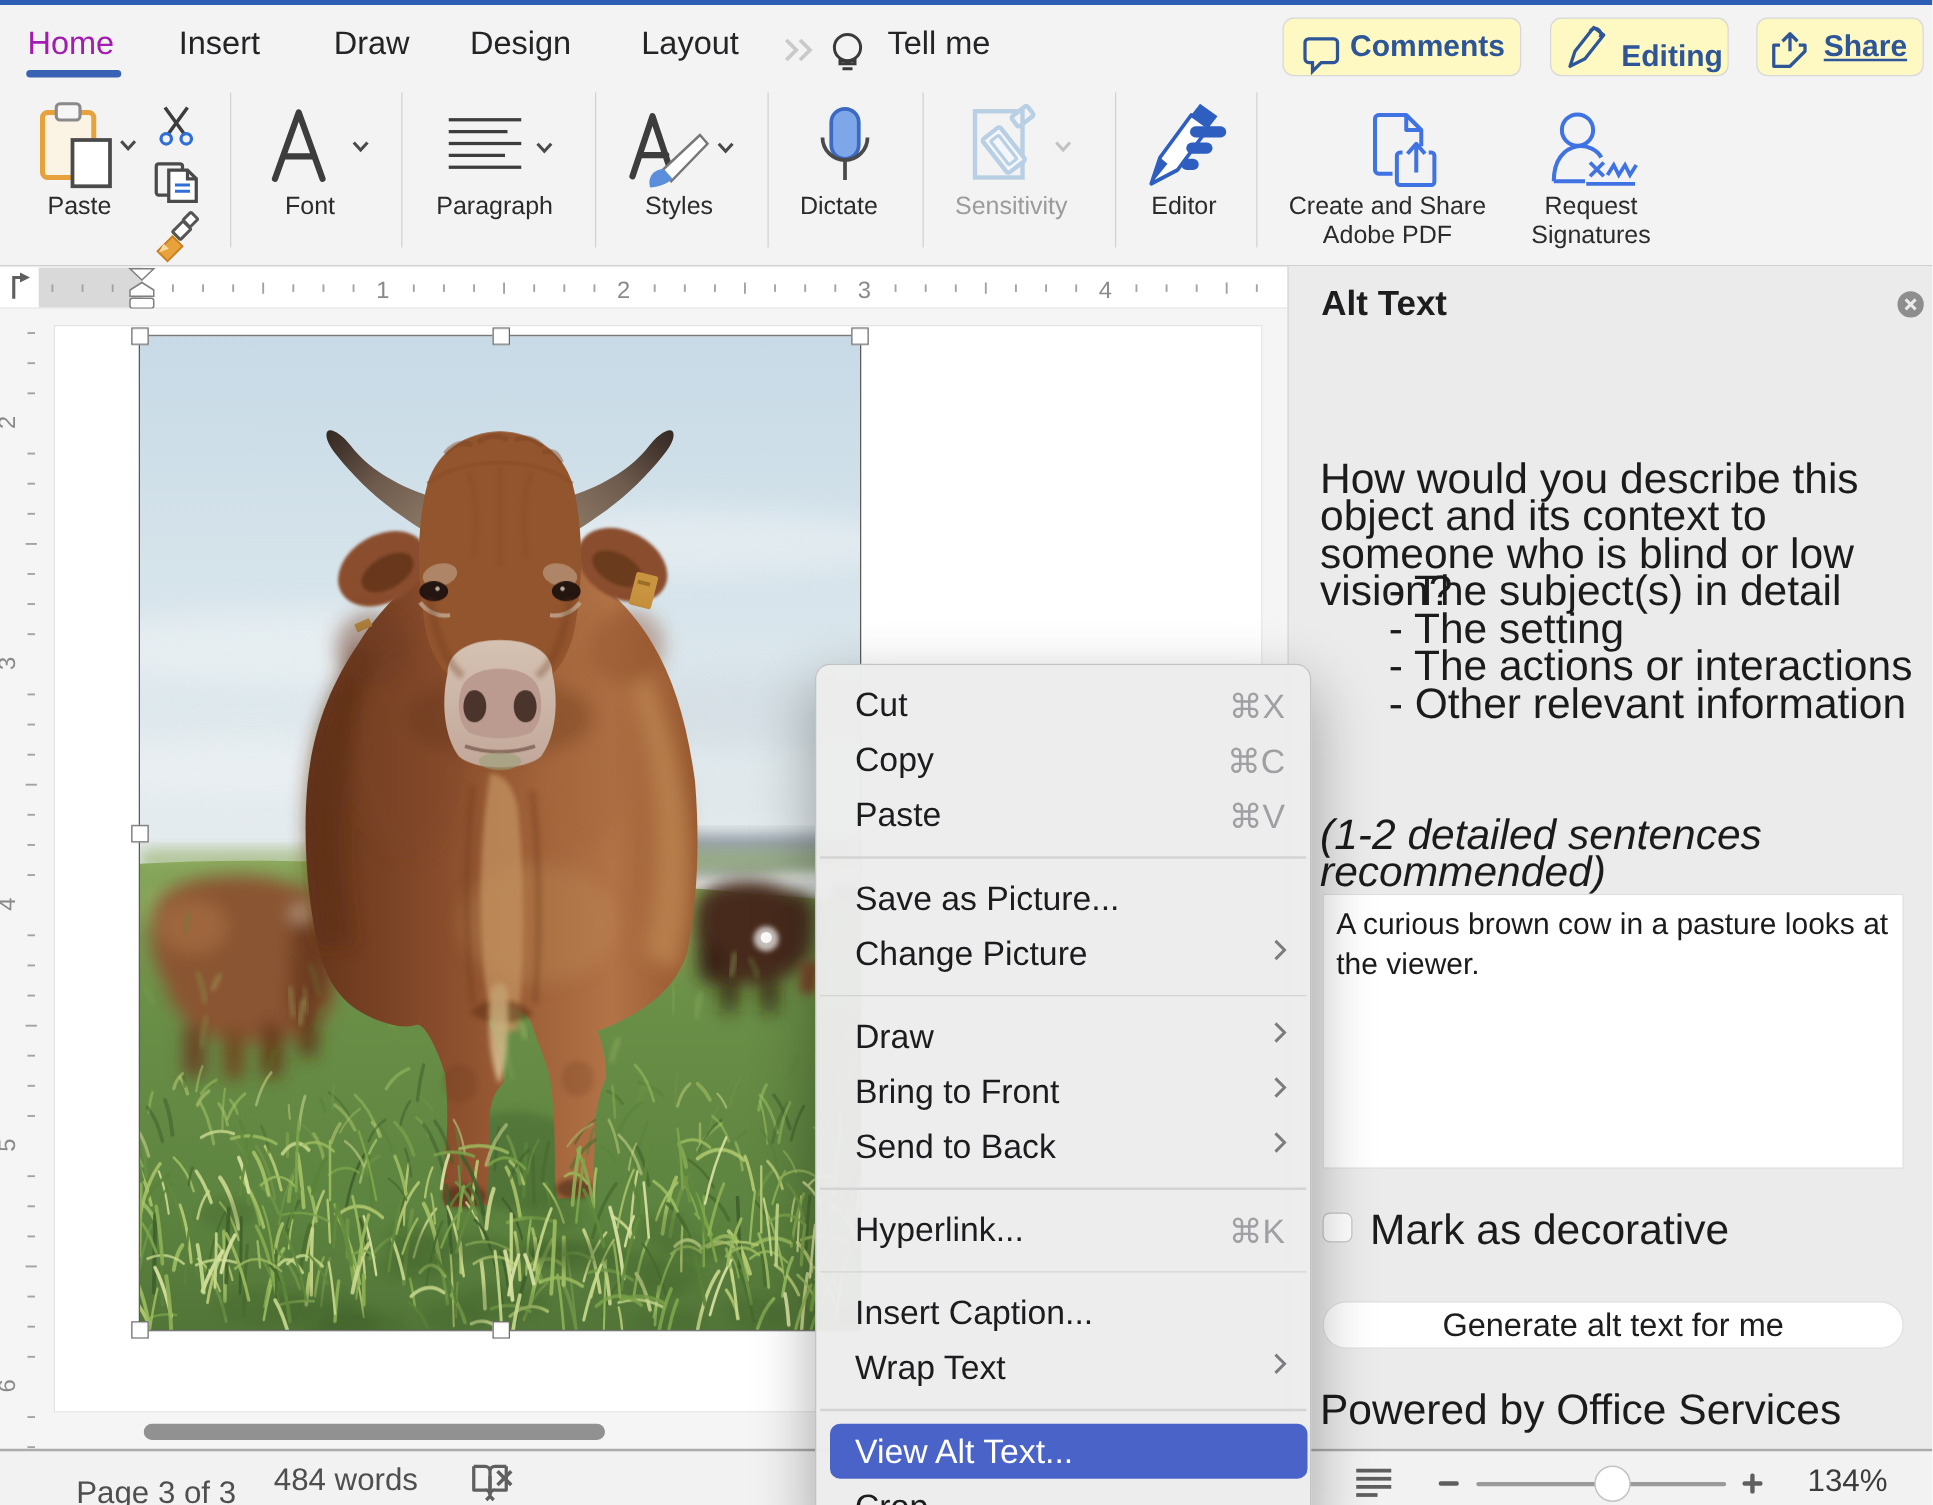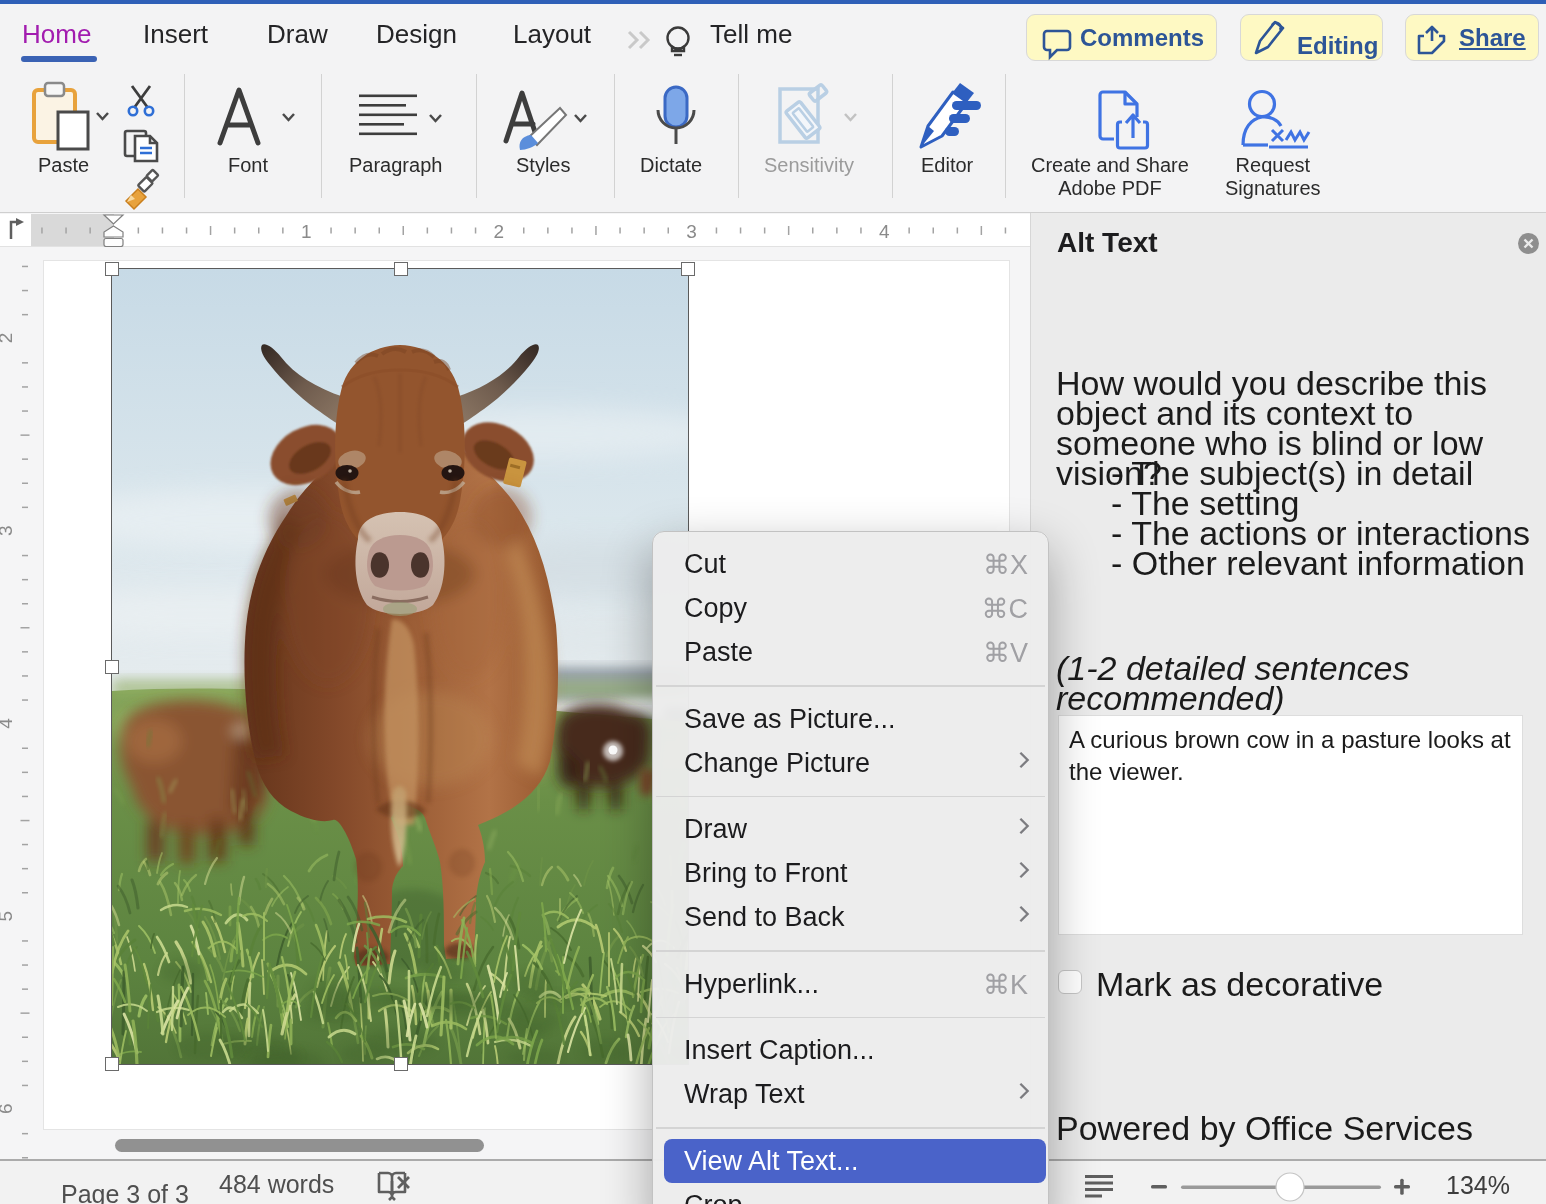--- a/index.html
+++ b/index.html
@@ -970,20 +970,21 @@
     <h1>Alt Text</h1>
     <div id="pclose"><svg width="21" height="21">
           <path d="M6.5 6.5 L14.5 14.5 M14.5 6.5 L6.5 14.5" stroke="#ebebeb" stroke-width="2.4"></path>
         </svg></div>
     <div class="ptext" style="top:155px;">How would you describe this object and its context to someone who is blind or low vision?</div>
     <div class="ptext" style="top:245px;left:80px;">- The subject(s) in detail<br>- The setting<br>- The actions or interactions<br>- Other relevant information</div>
     <div class="ptext" style="top:440px;font-style:italic;">(1-2 detailed sentences recommended)</div>
     <div id="ptarea">A curious brown cow in a pasture looks at the viewer.</div>
     <div id="pcheck"></div>
     <div class="ptext" style="top:756px;left:65px;">Mark as decorative</div>
+    <div id="genbtn">Generate alt text for me</div>
     <div class="ptext" style="top:900px;">Powered by Office Services</div>
   </div>
 
   <div id="status" class="abs">
     <span style="position:absolute;left:51px;top:19px;margin-left:10px;">Page 3 of 3</span>
     <span style="position:absolute;left:219px;top:9px;">484 words</span>
 <svg width="1546" height="45" style="position:absolute;left:0;top:0">
 <path d="M379 12 h9 a4 4 0 0 1 4 4 v16 M392 16 a4 4 0 0 1 4 -4 h9 M379 12 v19 h9 a4 4 0 0 1 4 3 a4 4 0 0 1 4 -3 h9 v-19" fill="none" stroke="#5f5f5f" stroke-width="2.6" stroke-linejoin="round"></path>
 <path d="M392 20 v16 M392 36 l-3 3 M392 36 l3 3" stroke="#5f5f5f" stroke-width="2.6"></path>
 <path d="M398 16 l11 11 M409 16 l-11 11" stroke="#5f5f5f" stroke-width="2.8"></path>

